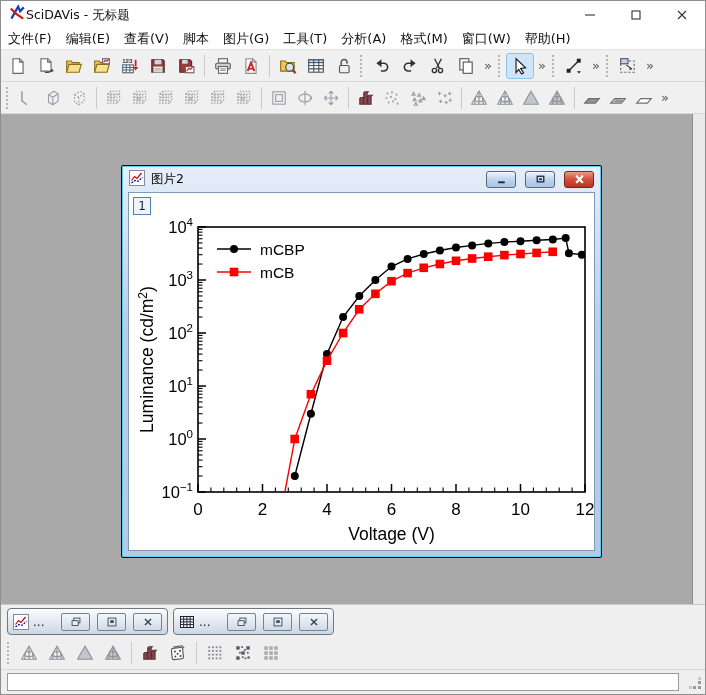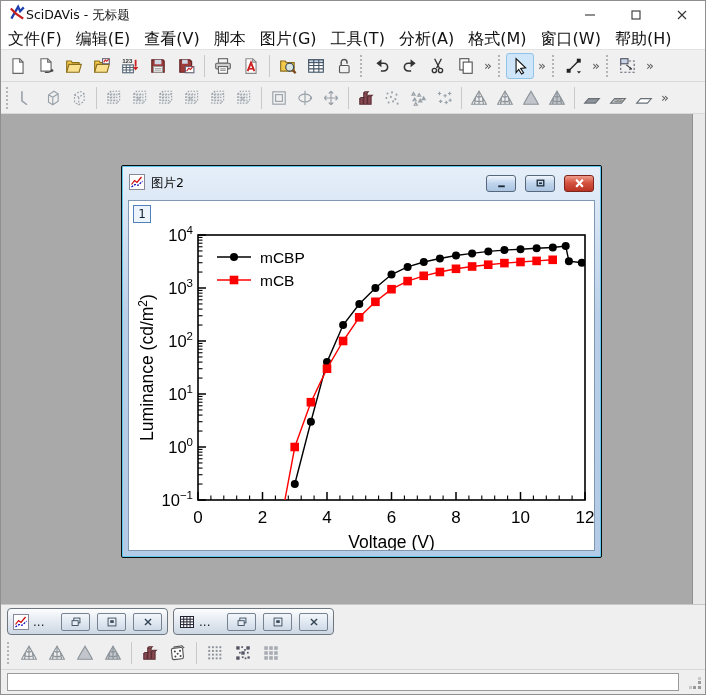--- a/index.html
+++ b/index.html
@@ -7,21 +7,21 @@
   .app { width:706px; height:695px; border:1px solid #8f8f8f; background:#f0f0f0;
          display:flex; flex-direction:column; overflow:hidden; }
 
   
   .titlebar { height:28px; background:#ffffff; display:flex; align-items:center; padding-left:7px; gap:0; flex:none; }
   .titlebar .title { font-size:12.5px; color:#111; }
   .win-controls { margin-left:auto; display:flex; height:100%; }
   .win-btn { width:46px; display:flex; align-items:center; justify-content:center; }
 
   
-  .menubar { height:21px; background:#ffffff; display:flex; align-items:center; font-size:16px; color:#111; flex:none; border-bottom:1px solid #e3e3e3;}
+  .menubar { height:21px; background:#ffffff; display:flex; align-items:center; font-size:13px; color:#111; flex:none; border-bottom:1px solid #e3e3e3;}
   .menu-item { padding:2px 7px; white-space:nowrap; cursor:default; }
 
   
   .toolbar { height:32px; background:#f0f0f0; display:flex; align-items:center; padding:0 3px; flex:none; border-bottom:1px solid #d9d9d9; }
   .tb-grip { width:4px; height:22px; border-left:2px dotted #b5b5b5; margin:0 4px 0 2px; cursor:move; }
   .tb-btn { width:28px; height:26px; display:flex; align-items:center; justify-content:center; border:1px solid transparent; border-radius:3px; background:transparent; cursor:default; }
   .tb-btn.selected { background:#cfe6fa; border-color:#8ec3ea; }
   .tb-sep { width:1px; height:22px; background:#c9c9c9; margin:0 4px; }
   .tb-overflow { font-size:13px; color:#555; padding:0 4px; cursor:default; }
   .toolbar.narrow .tb-btn { width:26px; }
@@ -29,21 +29,21 @@
   
   .mdi { flex:1; background:#a9a9a9; position:relative; overflow:hidden; }
   .mdi-right-edge { position:absolute; top:0; bottom:0; right:0; width:13px; background:#e9e9e9; border-left:1px solid #8f8f8f; }
 
   
   .child { position:absolute; left:120px; top:51px; width:481px; height:393px;
            border:1px solid #0c0c0c; border-radius:2px;
            box-shadow: inset 0 0 0 1px #5ec9ef;
            background:linear-gradient(#e6eff9, #b9cfe8 40%, #b3cbe6);
            display:flex; flex-direction:column; padding:1px 6px 6px 6px; }
-  .child-titlebar { height:33px; display:flex; align-items:center; gap:6px; padding:3px 1px; flex:none; cursor:default; }
+  .child-titlebar { height:25px; display:flex; align-items:center; gap:6px; padding:3px 1px; flex:none; cursor:default; }
   .child-title { font-size:12.5px; color:#0a0a0a; flex:1; }
   .cbtn { width:30px; height:17px; border:1px solid #57687c; border-radius:3px;
           background:linear-gradient(#f0f6fc, #bfd4ec 50%, #aac4e2);
           display:flex; align-items:center; justify-content:center; margin-left:3px; }
   .cbtn.close { background:linear-gradient(#f0a globalization94, #c63f2e); background:linear-gradient(#ef9c8b, #d55341 45%, #b93323); border-color:#7e241a; }
   .child-client { flex:1; background:#ffffff; border:1px solid #7f99b4; position:relative; overflow:hidden; }
   .layer-btn { position:absolute; left:4px; top:4px; width:18px; height:18px; border:1px solid #4f81bd;
                background:#eef4fb; font-size:12px; color:#123; display:flex; align-items:center; justify-content:center; }
   .plot-svg { position:absolute; left:0; top:0; }
 

